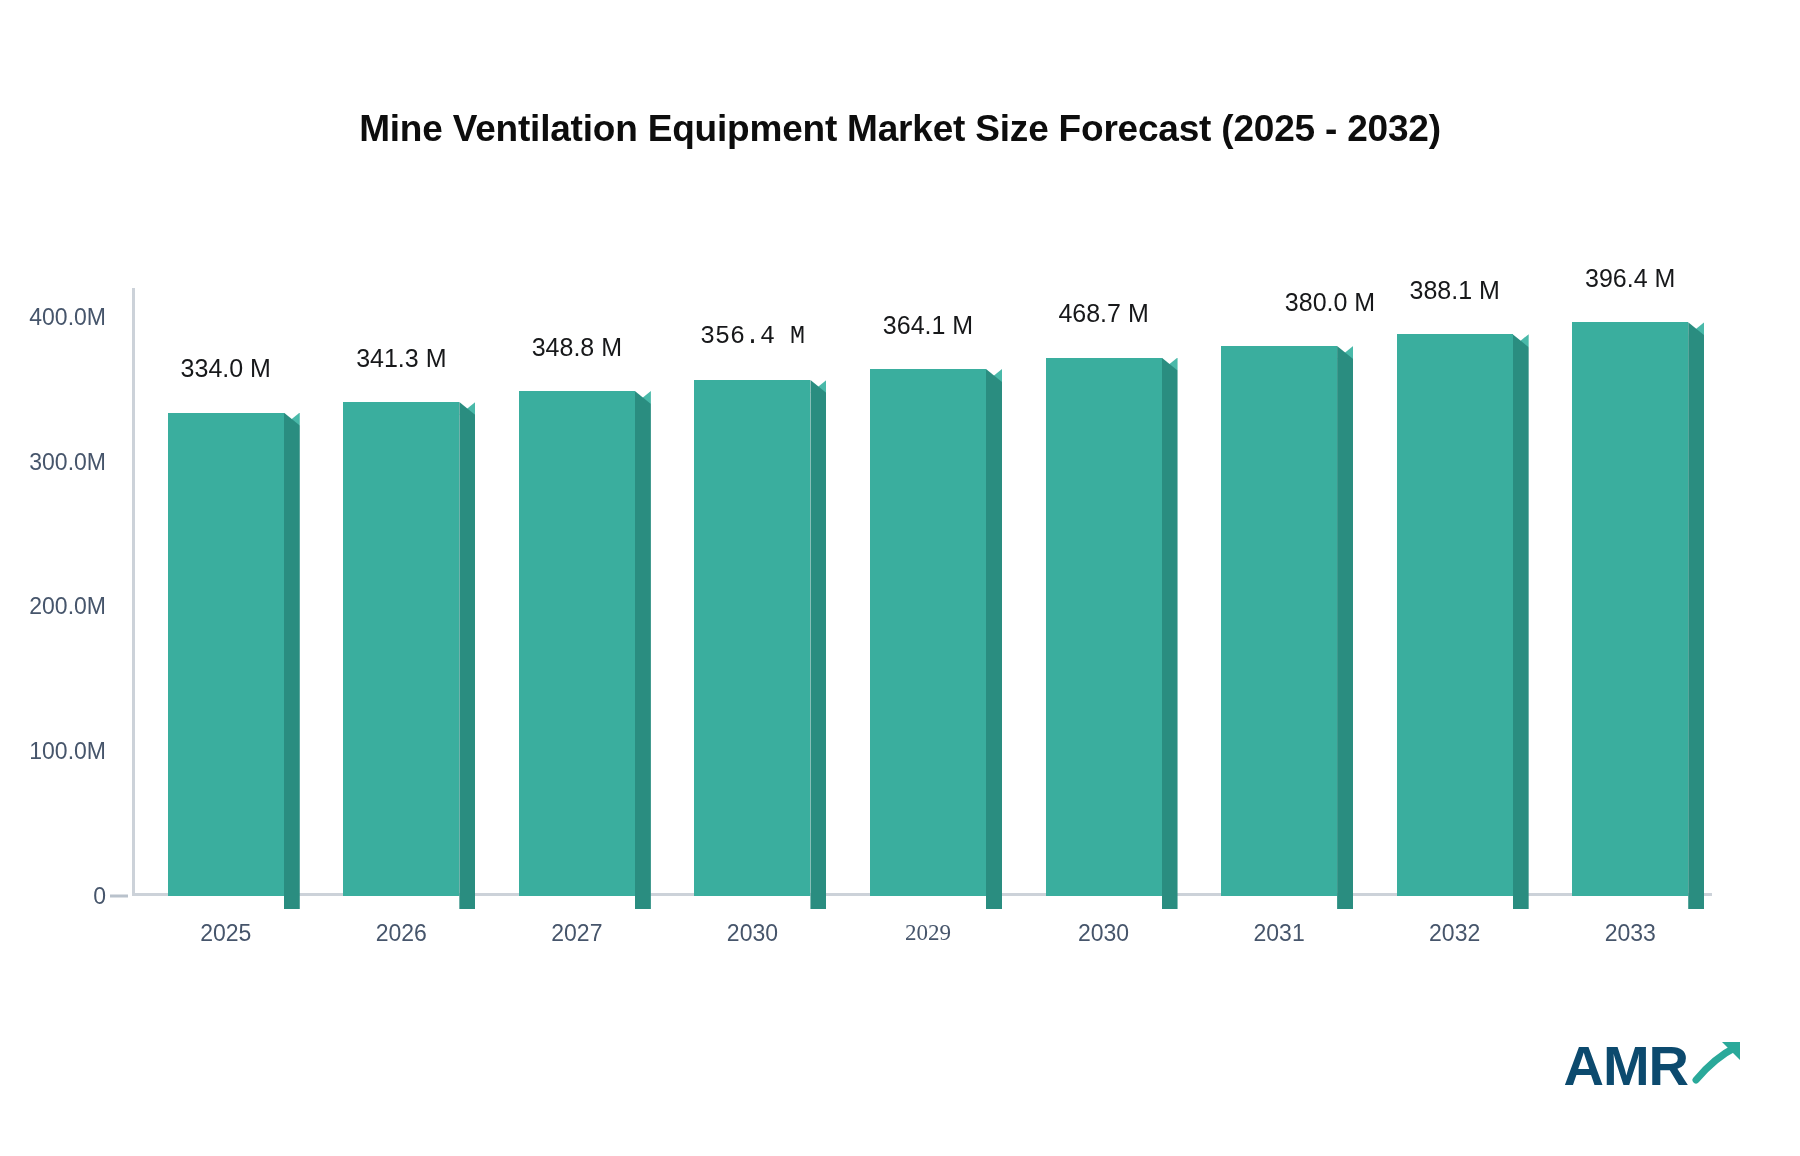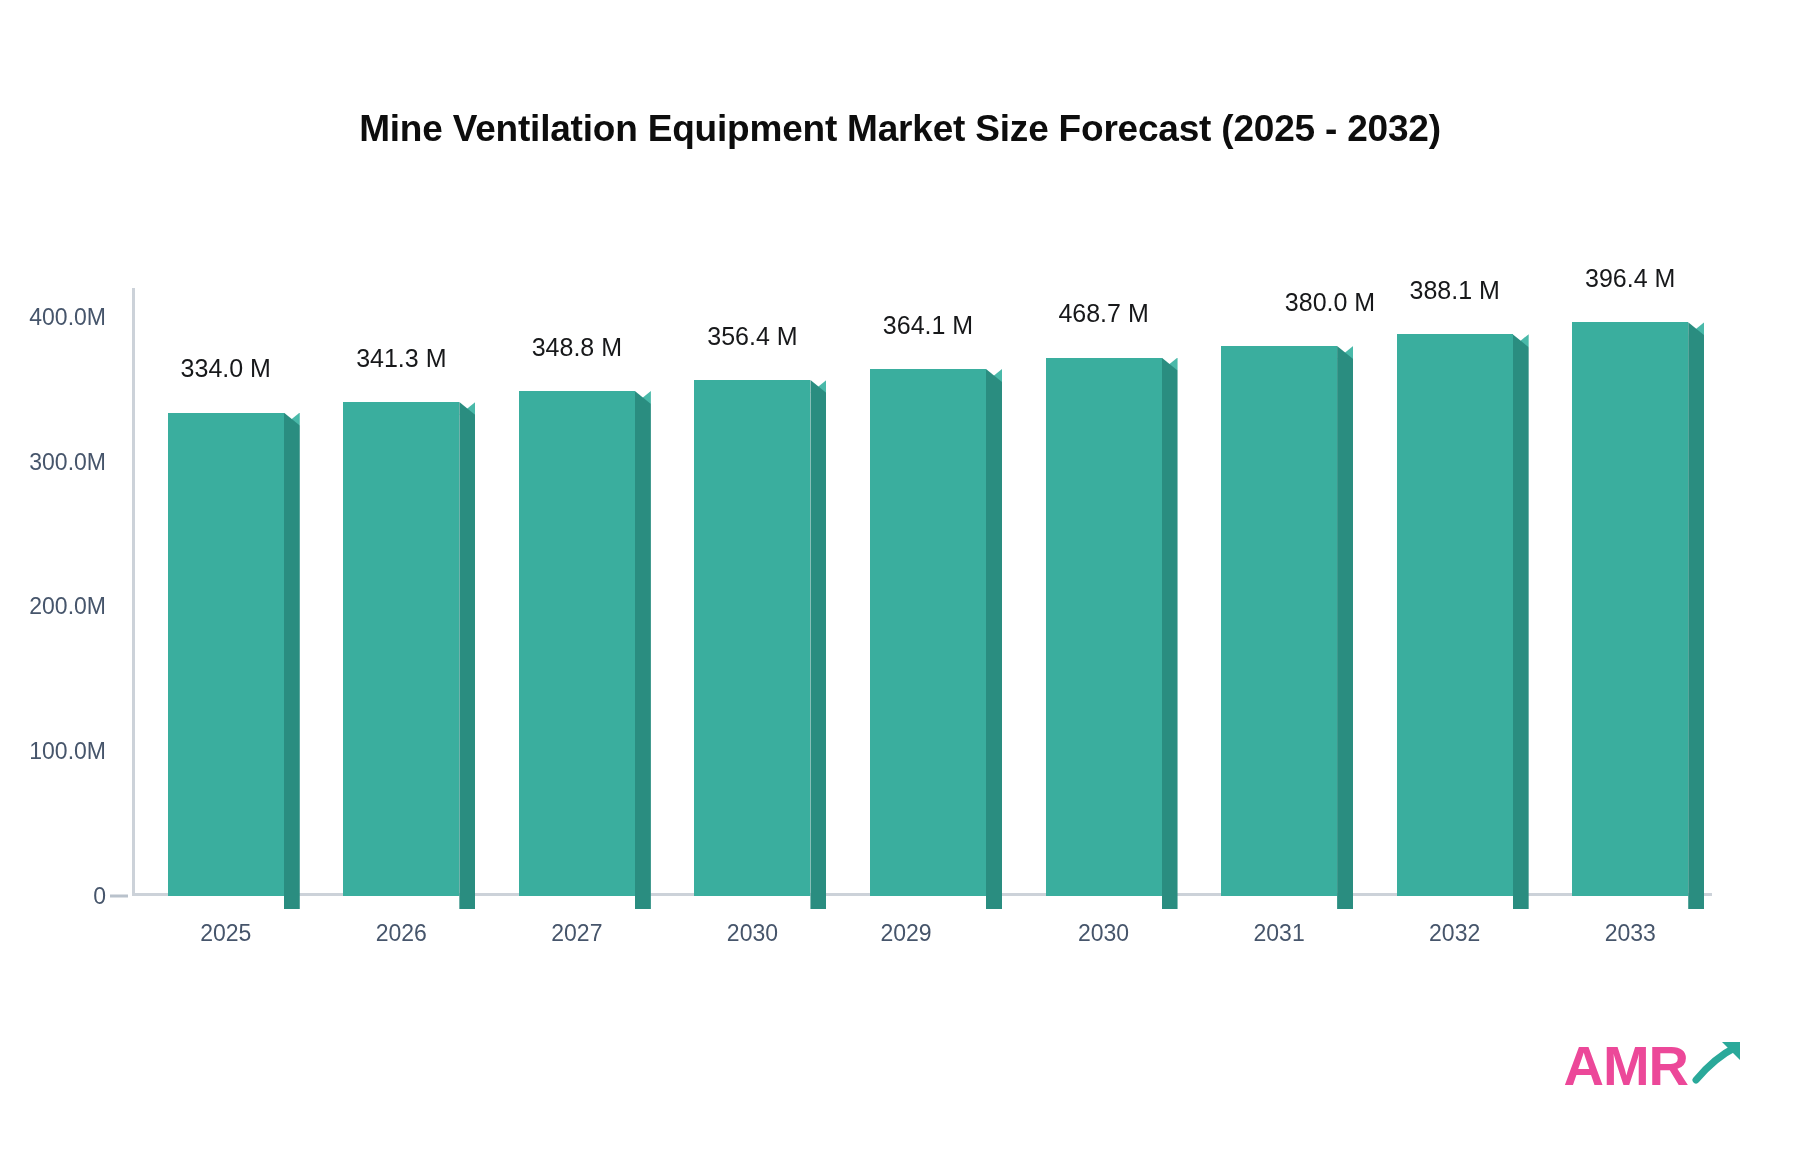--- a/index.html
+++ b/index.html
@@ -159,21 +159,21 @@
   .logo {
     position: absolute;
     right: 56px;
     bottom: 62px;
     display: flex;
     align-items: flex-end;
   }
   .logo-text {
     font-size: 56px;
     font-weight: bold;
-    color: #ec4899;
+    color: #0c4a6e;
     letter-spacing: -1px;
     line-height: 1;
   }
   .logo-arrow {
     margin-left: 4px;
     margin-bottom: 6px;
   }
 </style>
 </head>
 <body>
@@ -259,40 +259,40 @@
           </div>
         </div>
       </div>
   </div>
 
   <div id="xticks">
       <div class="xtick" style="left: 147.778px; width: 156px;">2025</div>
       <div class="xtick" style="left: 323.333px; width: 156px;">2026</div>
       <div class="xtick" style="left: 498.889px; width: 156px;">2027</div>
       <div class="xtick" style="left: 674.444px; width: 156px;">2030</div>
-      <div class="xtick" style="left: 828px; width: 156px;">2029</div>
+      <div class="xtick" style="left: 850px; width: 156px; font-family: Liberation Serif, serif;">2029</div>
       <div class="xtick" style="left: 1025.56px; width: 156px;">2030</div>
       <div class="xtick" style="left: 1201.11px; width: 156px;">2031</div>
       <div class="xtick" style="left: 1376.67px; width: 156px;">2032</div>
       <div class="xtick" style="left: 1552.22px; width: 156px;">2033</div>
     </div>
 
 
   <div class="logo">
     <span class="logo-text">AMR</span>
     <span class="logo-arrow">
       <svg width="52" height="46" viewBox="0 0 52 46">
         <path d="M4 42 C 14 30, 26 18, 44 9" stroke="#2aa99a" stroke-width="7" fill="none" stroke-linecap="round"></path>
         <path d="M30 4 L48 4 L48 22 Z" fill="#2aa99a"></path>
       </svg>
     </span>
   </div>
 
 <div class="bar-label" style="left: 137.778px; width: 176px; top: 354.495px;">334.0 M</div>
     <div class="bar-label" style="left: 313.333px; width: 176px; top: 343.928px;">341.3 M</div>
     <div class="bar-label" style="left: 488.889px; width: 176px; top: 333px;">348.8 M</div>
-    <div class="bar-label" style="left: 664.444px; width: 176px; top: 322.069px;">356.4 M</div>
+    <div class="bar-label" style="left: 664.444px; width: 176px; top: 322.069px; font-family: Liberation Mono, monospace;">356.4 M</div>
     <div class="bar-label" style="left: 840px; width: 176px; top: 310.922px;">364.1 M</div>
     <div class="bar-label" style="left: 1015.56px; width: 176px; top: 299.486px;">468.7 M</div>
     <div class="bar-label" style="left: 1242px; width: 176px; top: 287.905px;">380.0 M</div>
     <div class="bar-label" style="left: 1366.67px; width: 176px; top: 276.179px;">388.1 M</div>
     <div class="bar-label" style="left: 1542.22px; width: 176px; top: 264.164px;">396.4 M</div>
   </div>
 
 </body></html>

